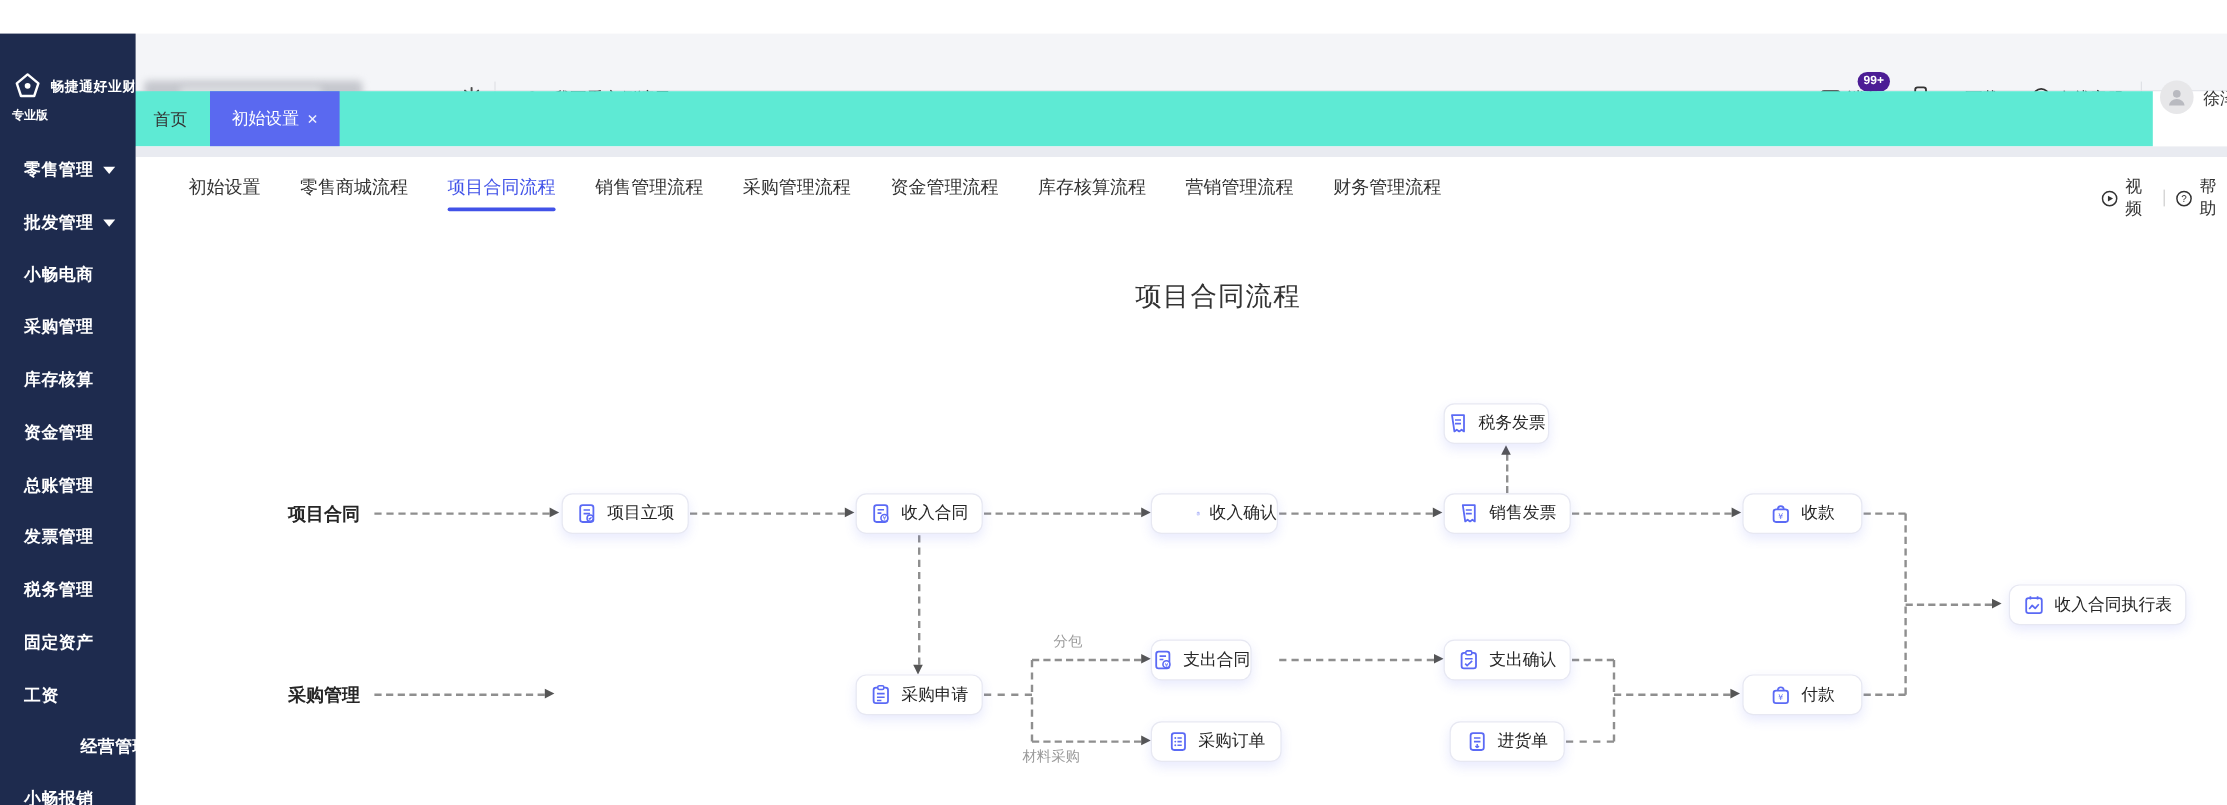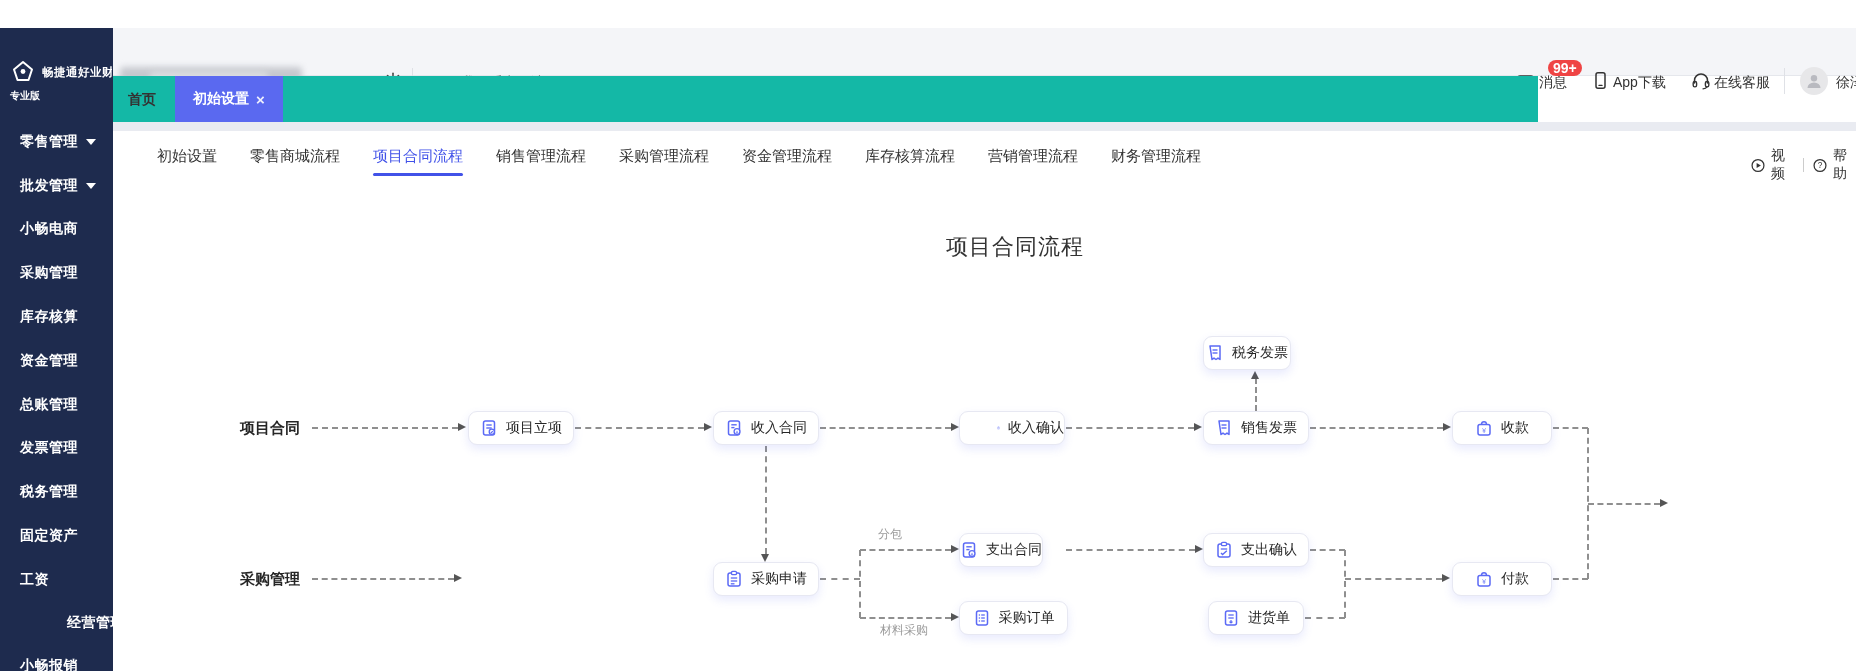--- a/index.html
+++ b/index.html
@@ -4,25 +4,25 @@
 <style>
   * { margin:0; padding:0; box-sizing:border-box; }
   html,body { width:1856px; height:671px; background:#fff; font-family:"Liberation Sans","DejaVu Sans",sans-serif; }
   .screen { position:relative; width:1856px; height:671px; overflow:hidden; background:#fff; }
 
   
   .topbar { position:absolute; left:0; top:28px; width:1856px; height:48px; background:#f4f5f8; border-bottom:1px solid #e5e7ec; }
   .blur-blob { position:absolute; border-radius:4px; filter:blur(3px); }
   .tb-text { position:absolute; font-size:14px; color:#333; line-height:20px; white-space:nowrap; }
   .tb-divider { position:absolute; width:1px; background:#dfe1e6; }
-  .badge { position:absolute; background:#ef4444; color:#fff; font-size:14px; line-height:16px; height:16px; padding:0 5px; border-radius:8px; font-weight:bold; }
+  .badge { position:absolute; background:#4c1d95; color:#fff; font-size:10px; line-height:16px; height:16px; padding:0 5px; border-radius:8px; font-weight:bold; }
   .avatar { position:absolute; width:28px; height:28px; border-radius:50%; background:#e7e7e9; display:flex; align-items:center; justify-content:center; }
 
   
-  .tabbar { position:absolute; left:0; top:76px; width:1538px; height:46px; background:#14b8a6;font-weight:bold; }
+  .tabbar { position:absolute; left:0; top:76px; width:1794px; height:46px; background:#5eead4; }
   .tab-home { position:absolute; left:128px; top:0; height:46px; line-height:46px; font-size:14px; color:#333; }
   .tab-active { position:absolute; left:175px; top:0; width:108px; height:46px; background:#5a69f0; color:#fff; font-size:14px; display:flex; align-items:center; justify-content:center; gap:7px; }
   .gapband { position:absolute; left:113px; top:122px; width:1743px; height:9px; background:#e9ebf1; }
 
   
   .sidebar { position:absolute; left:0; top:28px; width:113px; height:643px; background:#1e2b4e; z-index:5; }
   .logo-title { position:absolute; left:42px; top:37px; color:#fff; font-size:11.5px; font-weight:bold; letter-spacing:.5px; white-space:nowrap; overflow:hidden; width:70px; }
   .logo-sub { position:absolute; left:10px; top:61px; color:#fff; font-size:10px; font-weight:bold; }
   .nav-item { position:absolute; left:20px; color:#fff; font-size:14px; font-weight:600; letter-spacing:.5px; white-space:nowrap; cursor:pointer; }
   .caret { display:inline-block; width:0; height:0; border-left:5px solid transparent; border-right:5px solid transparent; border-top:6px solid #fff; margin-left:8px; vertical-align:middle; }
@@ -181,21 +181,21 @@
       <span>帮助</span>
     </div>
   </div>
 
   <div class="flow">
     <div class="flow-title">项目合同流程</div>
 
     <div class="row-label" style="left:240px; top:419px;">项目合同</div>
     <div class="row-label" style="left:240px; top:570px;">采购管理</div>
     <div class="edge-label" style="left:878px; top:526px;">分包</div>
-    <div class="edge-label" style="left:880px; top:622px;">材料采购</div>
+    <div class="edge-label" style="left:852px; top:622px;">材料采购</div>
 
     <div class="hline" style="left:312px; top:427px; width:146px;"></div>
     <div class="arr-r" style="left:458px; top:423px;"></div>
     <div class="hline" style="left:575px; top:427px; width:129px;"></div>
     <div class="arr-r" style="left:704px; top:423px;"></div>
     <div class="hline" style="left:820px; top:427px; width:131px;"></div>
     <div class="arr-r" style="left:951px; top:423px;"></div>
     <div class="hline" style="left:1066px; top:427px; width:128px;"></div>
     <div class="arr-r" style="left:1194px; top:423px;"></div>
     <div class="hline" style="left:1310px; top:427px; width:133px;"></div>
@@ -336,15 +336,24 @@
       <span>进货单</span>
     </div>
     <div class="node" style="left:1452px; top:562px; width:100px;">
       <svg width="18" height="18" viewBox="0 0 18 18">
           <rect x="3" y="5.5" width="12" height="10.5" rx="2" fill="none" stroke="#5b6af5" stroke-width="1.5"></rect>
           <path d="M6.5 5.5 a2.5 2.8 0 0 1 5 0" fill="none" stroke="#5b6af5" stroke-width="1.4"></path>
           <text x="9" y="13.6" font-size="6.5" text-anchor="middle" fill="#5b6af5" font-family="DejaVu Sans, sans-serif">¥</text>
         </svg>
       <span>付款</span>
     </div>
+    <div class="node" style="left:1674px; top:487px; width:148px;">
+      <svg width="18" height="18" viewBox="0 0 18 18">
+          <rect x="2.5" y="3.5" width="13" height="12.5" rx="2" fill="none" stroke="#5b6af5" stroke-width="1.5"></rect>
+          <line x1="6" y1="1.8" x2="6" y2="4.5" stroke="#5b6af5" stroke-width="1.4"></line>
+          <line x1="12" y1="1.8" x2="12" y2="4.5" stroke="#5b6af5" stroke-width="1.4"></line>
+          <polyline points="5,12.5 7.5,9.5 10,12 13,8.5" fill="none" stroke="#5b6af5" stroke-width="1.4" stroke-linejoin="round"></polyline>
+        </svg>
+      <span>收入合同执行表</span>
+    </div>
   </div>
 
 </div>
 
 </body></html>

